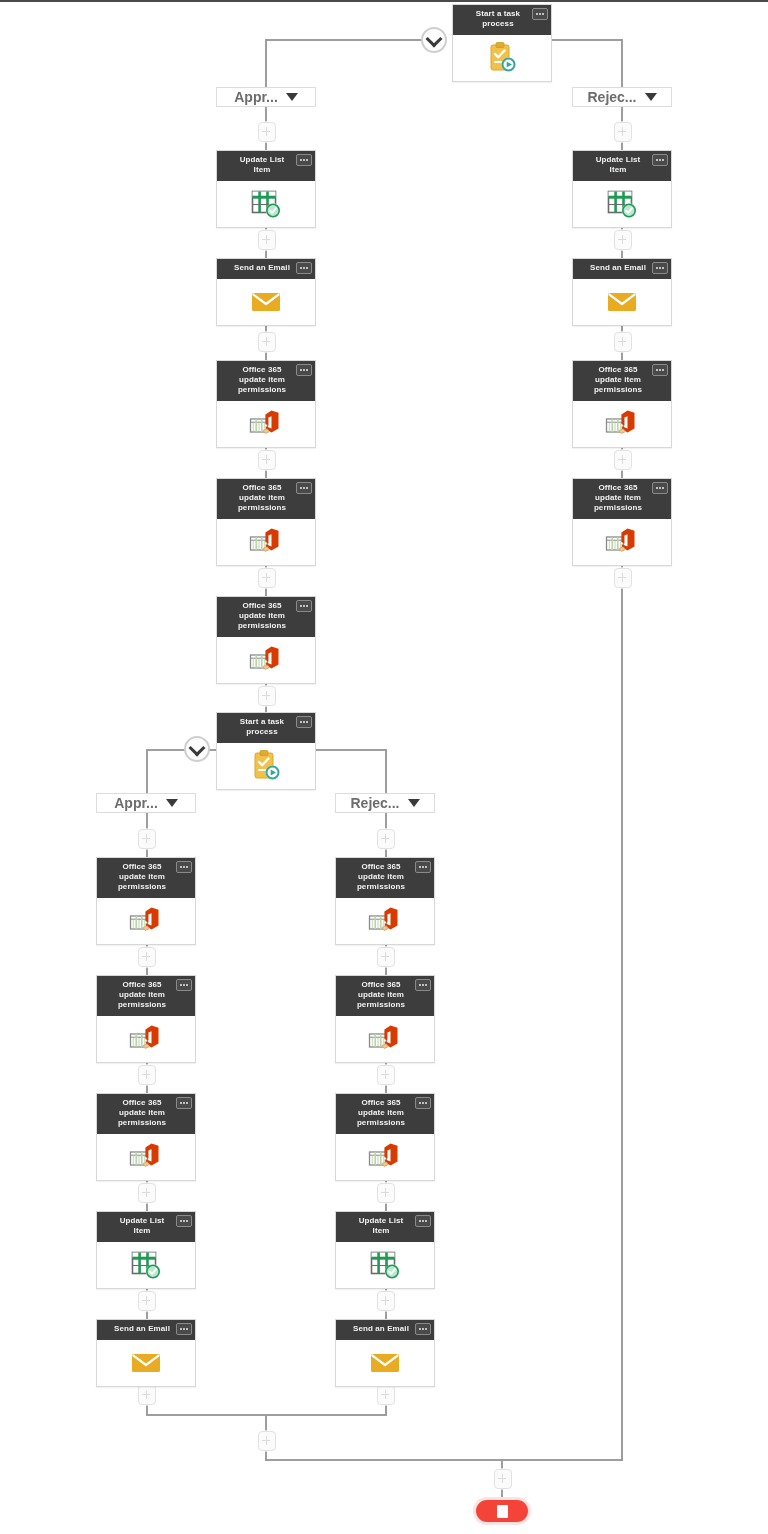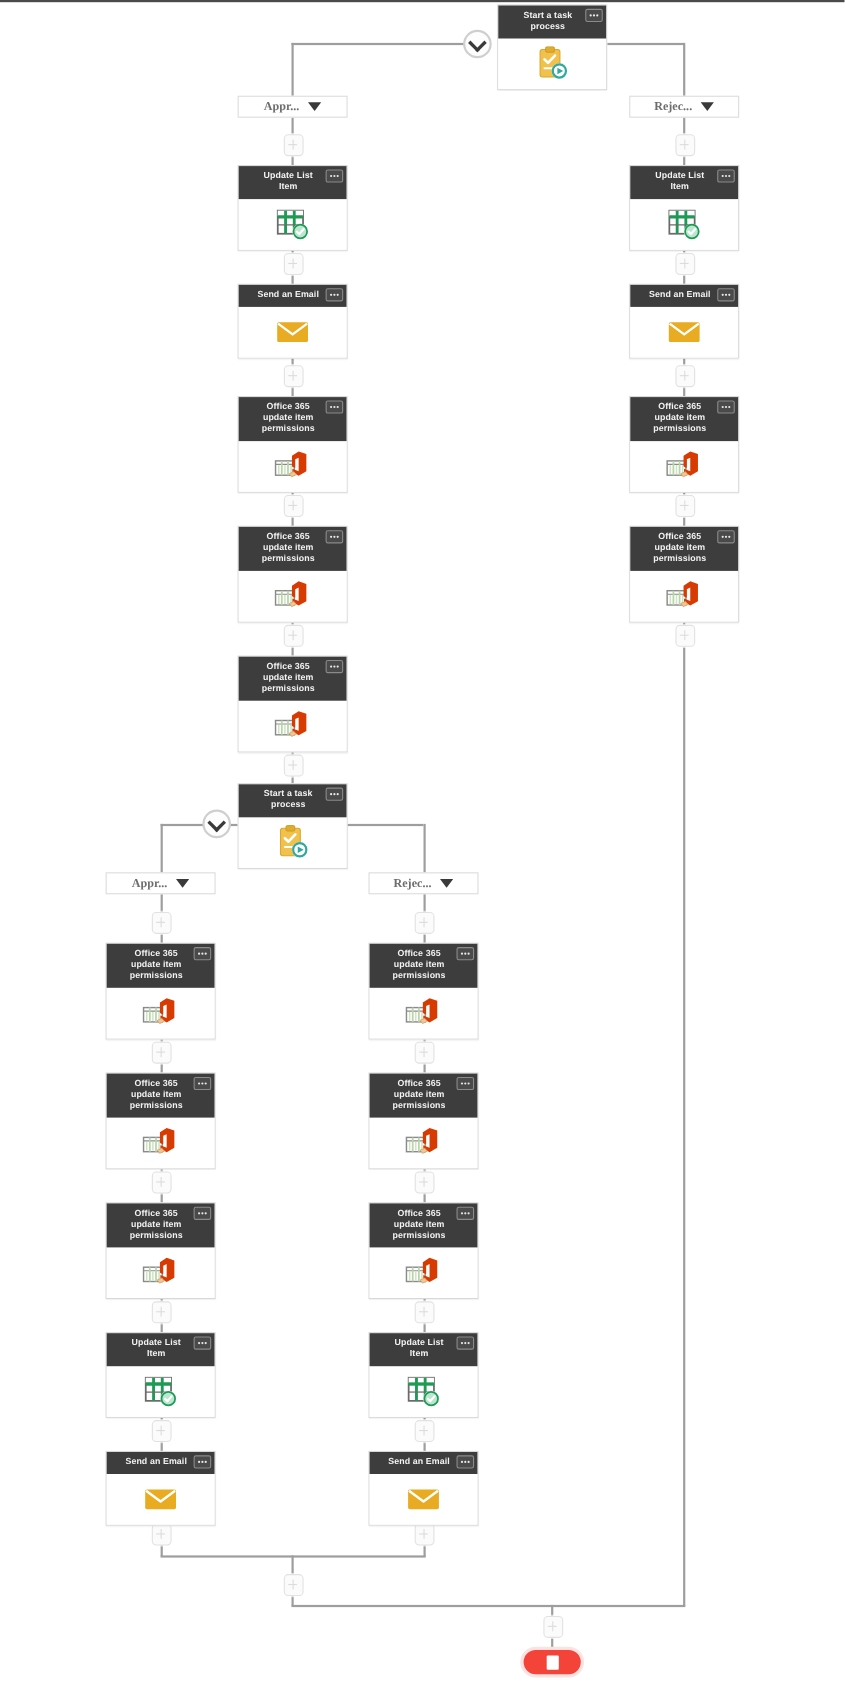--- a/index.html
+++ b/index.html
@@ -107,23 +107,22 @@
     position:absolute;
     width:100px;height:20px;
     background:#ffffff;
     border:1px solid #dcdcdc;
     box-sizing:border-box;
     display:flex;align-items:center;justify-content:center;
     gap:8px;
     z-index:4;
   }
   .cond .lbl{
-    font-size:11px;color:#6d6d6d;font-weight:bold;
+    font-size:14px;color:#6d6d6d;font-weight:bold;
     white-space:nowrap;
-    font-family:Liberation Serif, serif;
   }
   .cond .caret{
     width:0;height:0;
     border-left:6px solid transparent;
     border-right:6px solid transparent;
     border-top:8px solid #3a3a3a;
   }
 
   
   .stop{

